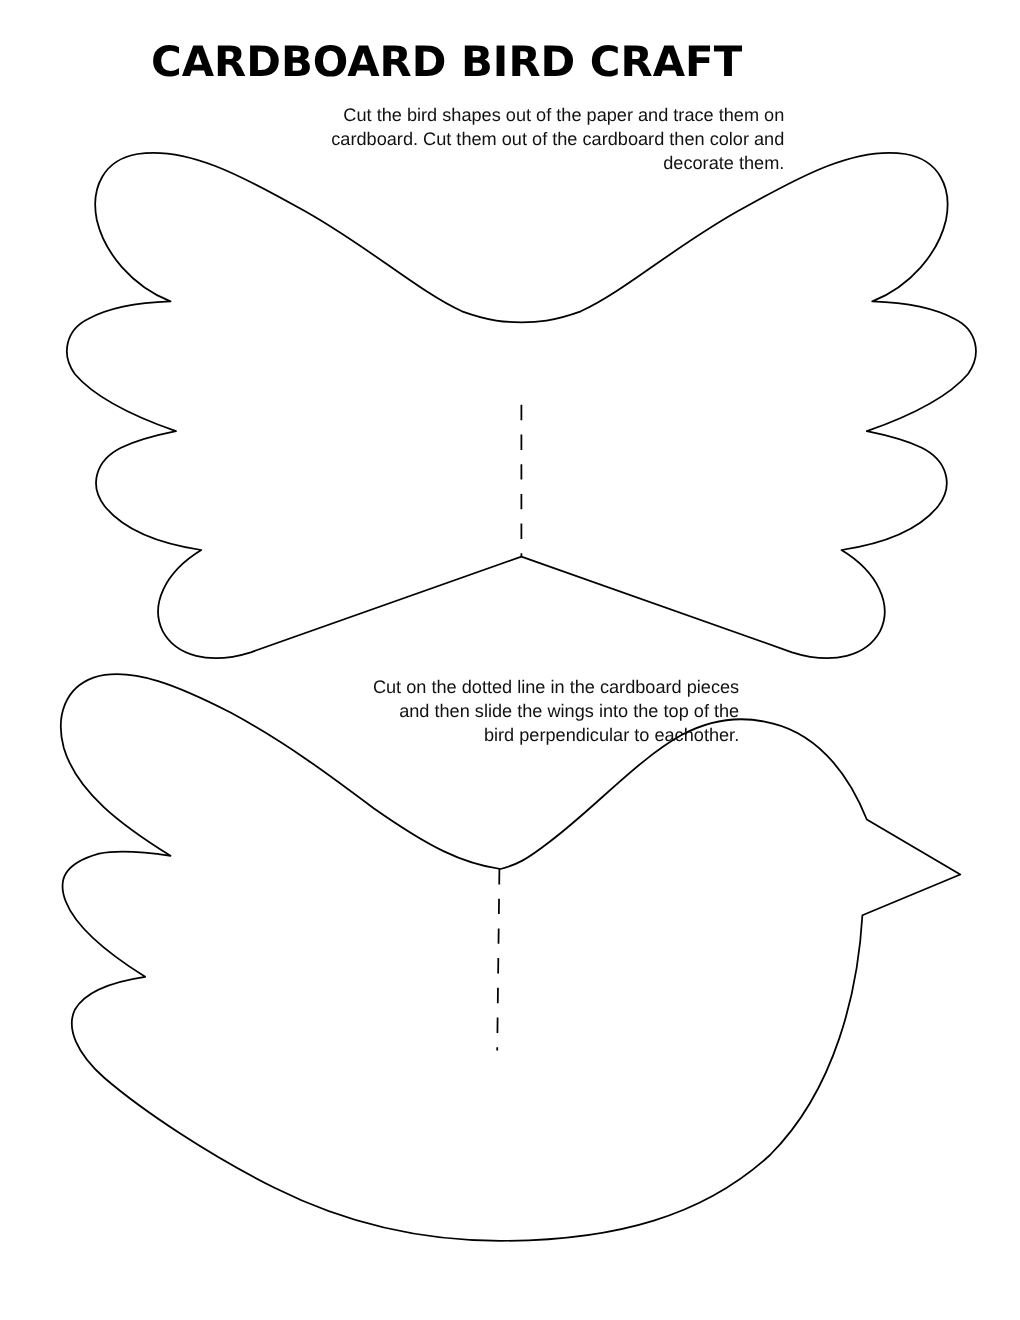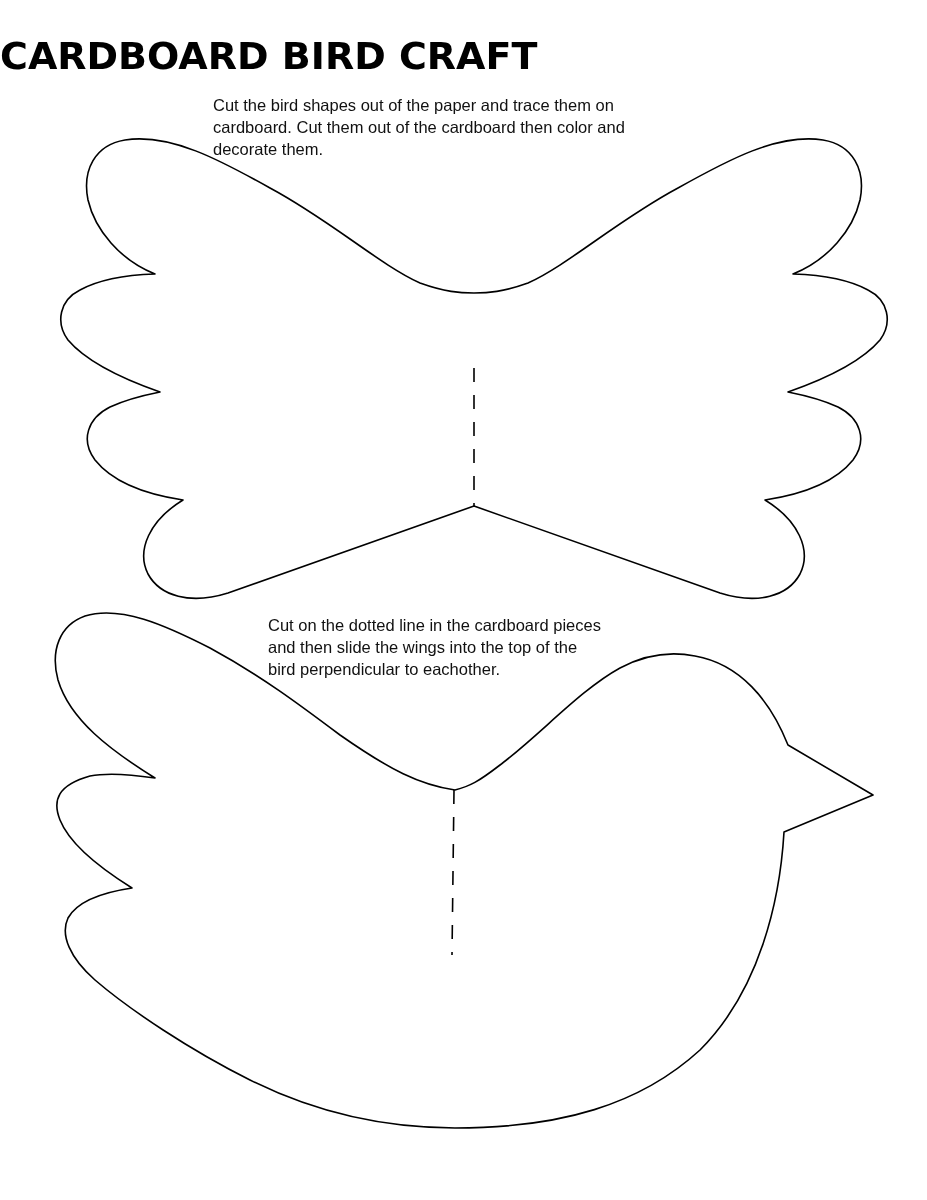--- a/index.html
+++ b/index.html
@@ -1,23 +1,23 @@
 <!DOCTYPE html>
 <html><head>
 <meta charset="utf-8">
 <style>
   html, body { margin: 0; padding: 0; background: #ffffff; }
   body { width: 927px; height: 1200px; position: relative; overflow: hidden; }
   .title {
-    position: absolute; left: 0; top: 34px; width: 812px; text-align: left;
+    position: absolute; left: 0; top: 34px; width: 812px; text-align: center;
     font-family: "DejaVu Sans", sans-serif; font-weight: bold; font-size: 38px;
     letter-spacing: 0px; color: #000000; margin: 0;
   }
   .instr {
-    position: absolute; text-align: left; color: #111111;
+    position: absolute; text-align: right; color: #111111;
     font-family: "Liberation Sans", sans-serif; font-size: 16.5px; line-height: 22px;
     margin: 0; white-space: pre-line;
   }
   .instr-top { left: 213px; top: 94px; width: 500px; }
   .instr-mid { left: 268px; top: 614px; width: 404px; }
   svg.art { position: absolute; left: 0; top: 0; }
   .outline { fill: none; stroke: #000000; stroke-width: 1.6; stroke-linejoin: round; }
   .cut { fill: none; stroke: #000000; stroke-width: 1.6; stroke-dasharray: 14 13; }
 </style>
 </head>

